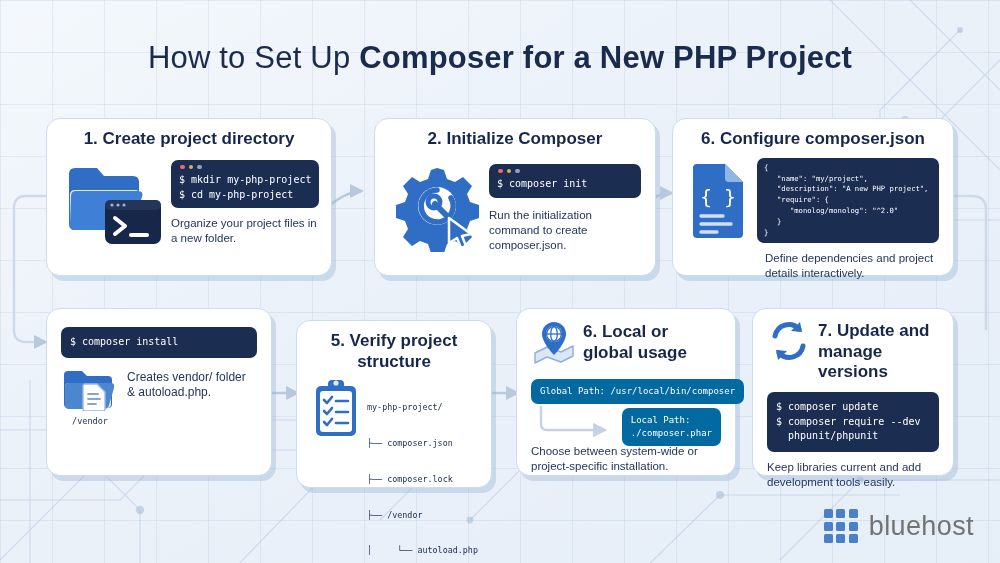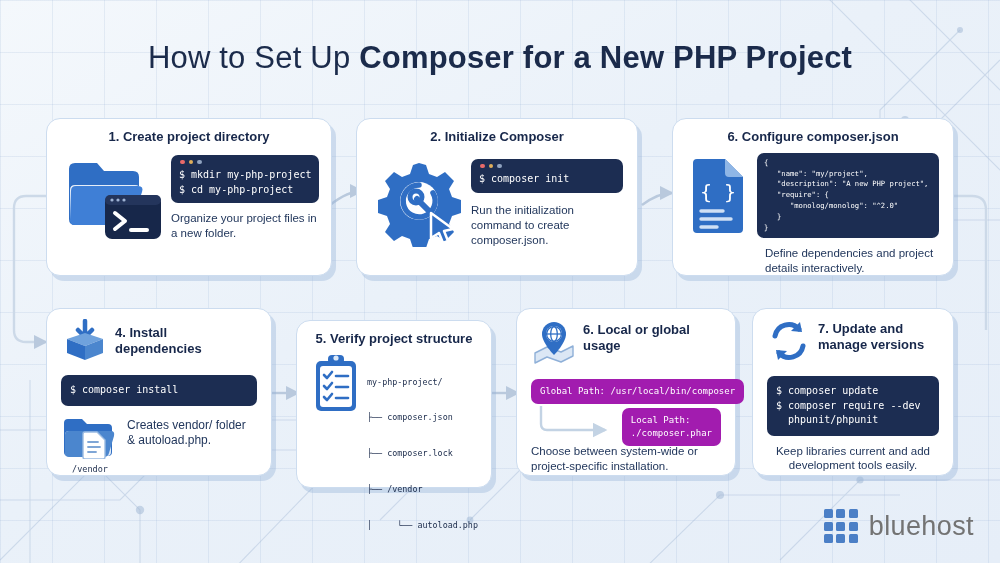--- a/index.html
+++ b/index.html
@@ -45,21 +45,21 @@
   .card {
     position: absolute;
     background: #ffffff;
     border: 1px solid #ccdcef;
     border-radius: 14px;
     box-shadow: 4px 5px 0 0 rgba(150,180,215,.38);
     z-index: 3;
     padding: 10px 14px 12px;
   }
   .card-h {
-    font-size: 13px;
+    font-size: 17px;
     font-weight: 700;
     color: #17274a;
     line-height: 1.22;
   }
   .card-h.center { text-align: center; }
   .desc {
     font-size: 11.5px;
     color: #22375c;
     line-height: 1.3;
   }
@@ -73,21 +73,21 @@
     font-family: "DejaVu Sans Mono", monospace;
   }
   .term.with-bar { padding-top: 0; }
   .dots { display: flex; gap: 4px; padding: 5px 1px 4px; }
   .dots i { width: 4.5px; height: 4.5px; border-radius: 50%; display: block; }
   .d-red { background: #e86a6a; }
   .d-yel { background: #dfae5c; }
   .d-gry { background: #8fa2c0; }
   .term .line { font-size: 10px; line-height: 1.45; white-space: pre; }
   .chip {
-    background: #a21caf; color: #fff; border-radius: 7px;
+    background: #0369a1; color: #fff; border-radius: 7px;
     font-family: "DejaVu Sans Mono", monospace;
     font-size: 9px; padding: 6px 9px; line-height: 1.45; white-space: pre;
   }
 
   .tree {
     font-family: "DejaVu Sans Mono", monospace;
     font-size: 8.4px; line-height: 1.42; color: #1b2b4b; white-space: pre;
   }
 
   .vendor-label {
@@ -198,21 +198,21 @@
               <i class="d-gry"></i>
           </div>
           <div class="line">$ mkdir my-php-project</div>
           <div class="line">$ cd my-php-project</div>
         </div>
         <div class="desc" style="margin-top:8px;">Organize your project files in a new folder.</div>
       </div>
     </div>
   </div>
 
-  <div class="card" style="left:356px; top:118px; width:282px; height:158px;">
+  <div class="card" style="left:374px; top:118px; width:282px; height:158px;">
     <div class="card-h center">2. Initialize Composer</div>
     <div class="row" style="margin-top:10px; gap:4px;">
       <span class="icon">
         <svg width="96" height="92" viewBox="0 0 96 92">
           <g fill="#2f6ec4">
             <path d="M48 8 l7 2 3 9 8 3 8-5 9 9 -5 8 3 8 9 3 0 13 -9 3 -3 8 5 8 -9 9 -8-5 -8 3 -3 9 -13 0 -3-9 -8-3 -8 5 -9-9 5-8 -3-8 -9-3 0-13 9-3 3-8 -5-8 9-9 8 5 8-3 3-9 z"></path>
           </g>
           <circle cx="48" cy="46" r="19" fill="#ffffff"></circle>
           <path d="M48 30 a16 16 0 1 0 14 8" stroke="#2f6ec4" stroke-width="5.5" fill="none" stroke-linecap="round"></path>
           <path d="M46 44 l14 14" stroke="#2f6ec4" stroke-width="6" stroke-linecap="round"></path>
@@ -259,31 +259,20 @@
           <div class="line" style="font-size:7.2px; line-height:1.5;">      "monolog/monolog": "^2.0"</div>
           <div class="line" style="font-size:7.2px; line-height:1.5;">   }</div>
           <div class="line" style="font-size:7.2px; line-height:1.5;">}</div>
         </div>
       </div>
     </div>
     <div class="desc" style="margin-top:7px; margin-left:78px;">Define dependencies and project details interactively.</div>
   </div>
 
   <div class="card" style="left:46px; top:308px; width:226px; height:168px;">
-    <div class="row" style="gap:6px; align-items:flex-start;">
-      <span class="icon">
-        <svg width="48" height="44" viewBox="0 0 48 44">
-          <path d="M24 2 v14 M17 11 l7 7 l7-7" stroke="#2f6ec4" stroke-width="4.5" fill="none" stroke-linecap="round" stroke-linejoin="round"></path>
-          <path d="M6 20 L24 14 L42 20 L24 27 z" fill="#6fa2dd"></path>
-          <path d="M6 20 v14 L24 41 V27 z" fill="#2f6ec4"></path>
-          <path d="M42 20 v14 L24 41 V27 z" fill="#4b86ce"></path>
-        </svg>
-      </span>
-      <div class="card-h" style="padding-top:6px;">4. Install dependencies</div>
-    </div>
     <div class="term" style="margin-top:8px; padding:8px 9px;">
       <div class="line">$ composer install</div>
     </div>
     <div class="row" style="margin-top:9px; gap:8px; align-items:flex-start;">
       <div class="icon" style="width:58px;">
         <span>
           <svg width="58" height="44" viewBox="0 0 58 44">
             <path d="M3 8 q0-4 4-4 h14 l5 5 h21 q4 0 4 4 v24 q0 4-4 4 H7 q-4 0-4-4 z" fill="#2f6ec4"></path>
             <path d="M8 16 h38 q4 0 4 4 v17 q0 4-4 4 H8 q-4 0-4-4 V20 q0-4 4-4z" fill="#dce9f8"></path>
             <path d="M4 20 q0-4 4-4 h42 q4 0 3 5 l-5 17 q-1 4-5 4 H8 q-4 0-4-4 z" fill="#4b86ce"></path>
@@ -376,21 +365,21 @@
           <path d="M11 41 l-2 -10 l11 1 z" fill="#2f6ec4"></path>
         </svg>
       </span>
       <div class="card-h" style="padding-top:2px;">7. Update and manage versions</div>
     </div>
     <div class="term" style="margin-top:9px; padding:8px 9px;">
       <div class="line">$ composer update</div>
       <div class="line">$ composer require --dev</div>
       <div class="line">  phpunit/phpunit</div>
     </div>
-    <div class="desc" style="margin-top:8px;text-align:center;">Keep libraries current and add development tools easily.</div>
+    <div class="desc" style="margin-top:8px;">Keep libraries current and add development tools easily.</div>
   </div>
 
   <div class="logo">
     <span class="logo-grid">
       <span></span>
         <span></span>
         <span></span>
       <span></span>
         <span></span>
         <span></span>

